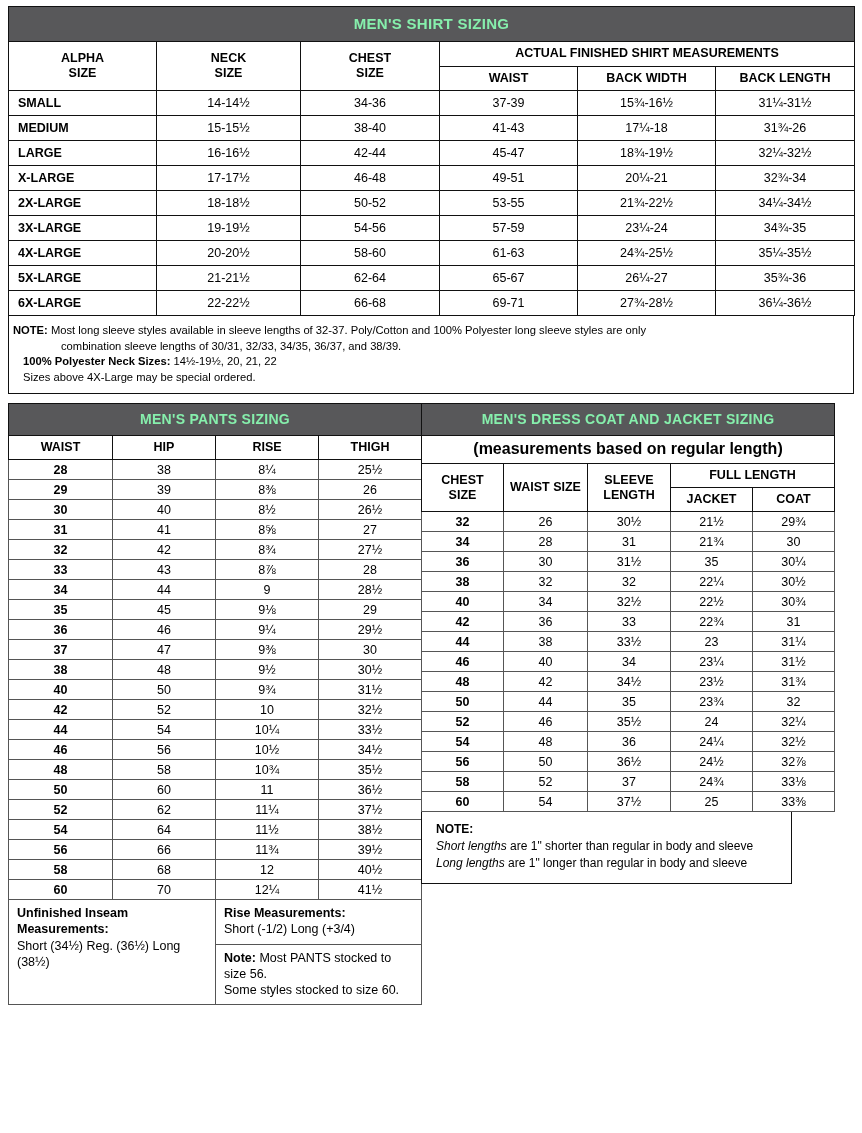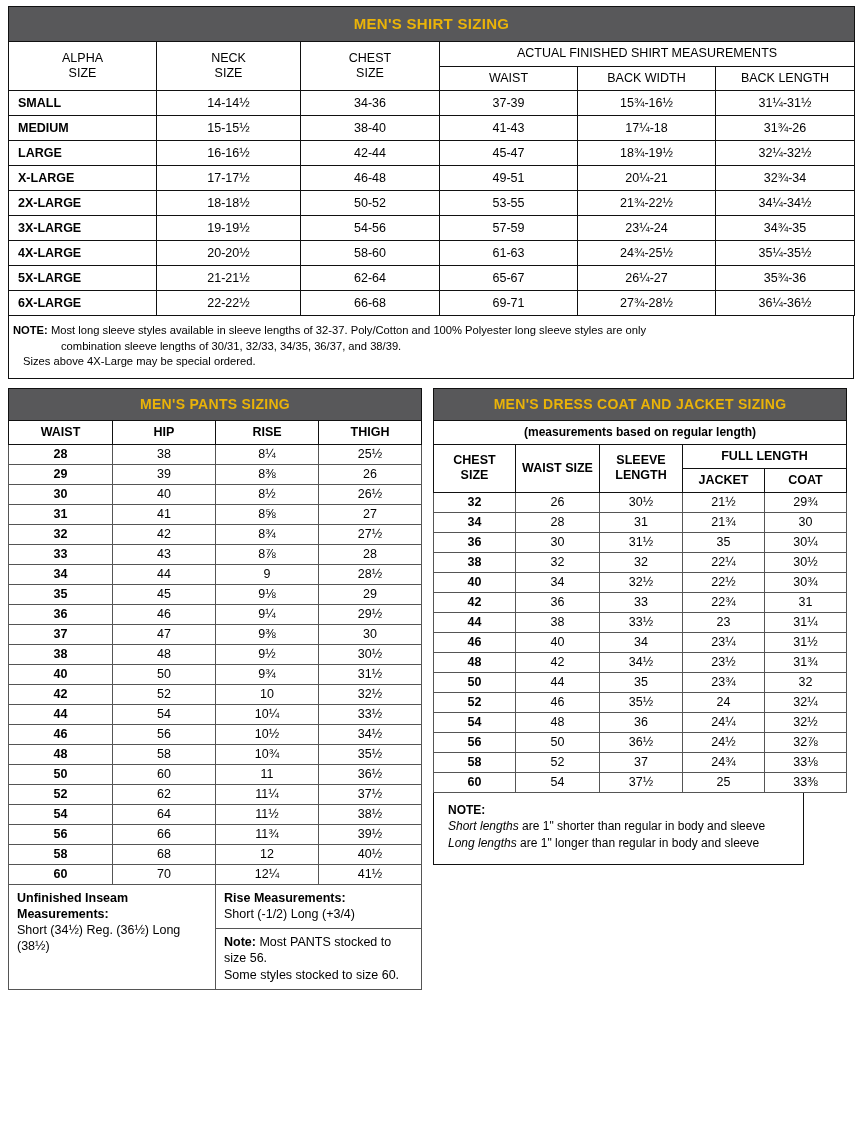--- a/index.html
+++ b/index.html
@@ -16,40 +16,40 @@
     position: relative;
     overflow: hidden;
   }
 
   .page { padding: 6px 8px 0 8px; }
 
   table { border-collapse: collapse; width: 100%; table-layout: fixed; }
 
   .banner {
     background: #58585a;
-    color: #eab308;
+    color: #86efac;
     font-weight: bold;
     text-align: center;
     letter-spacing: 0.3px;
   }
 
   
   .shirt-wrap { width: 846px; margin: 0 auto; }
   .shirt-table { border: 1.5px solid #111; }
   .shirt-table .banner td {
     font-size: 15px;
     padding: 8px 0 9px 0;
     border: none;
   }
   .shirt-table td, .shirt-table th {
     border: 1px solid #111;
     font-size: 12.5px;
   }
   .shirt-table th {
-    font-weight: normal;
+    font-weight: bold;
     text-align: center;
     padding: 4px 2px;
     line-height: 1.25;
   }
   .shirt-table td.alpha {
     font-weight: bold;
     text-align: left;
     padding: 5px 0 5px 9px;
     font-size: 12.5px;
   }
@@ -68,21 +68,21 @@
     line-height: 1.38;
   }
   .note-cell .ind { display: block; padding-left: 28px; text-indent: -38px; }
   .note-cell .ind2 { display: block; padding-left: 38px; }
   .note-cell b { font-weight: bold; }
   .note-line { display: block; }
 
   
   .bottom {
     display: flex;
-    gap: 12px;
+    gap: 0;
     width: 846px;
     margin: 9px auto 0 auto;
     align-items: flex-start;
   }
   .col-left { width: 413px; }
   .col-right { width: 371px; }
 
   .b-table { border: 1.5px solid #111; }
   .b-table .banner td {
     font-size: 14px;
@@ -102,21 +102,21 @@
   }
   .b-table td.c {
     text-align: center;
     padding: 2.5px 2px;
   }
   .b-table td.bold { font-weight: bold; }
 
   .subcap td {
     text-align: center;
     font-weight: bold;
-    font-size: 12px;
+    font-size: 16px;
     padding: 4px 0 5px 0;
     border: 1px solid #111;
   }
 
   .foot-cell {
     border: 1px solid #111;
     padding: 5px 7px 6px 8px;
     font-size: 12px;
     line-height: 1.3;
     vertical-align: top;
@@ -247,20 +247,21 @@
             <td class="val">69-71</td>
             <td class="val">27¾-28½</td>
             <td class="val">36¼-36½</td>
           </tr>
         </tbody>
     </table>
 
     <div class="note-cell">
       <span class="ind"><b>NOTE:</b> <span>Most long sleeve styles available in sleeve lengths of 32-37. Poly/Cotton and 100% Polyester long sleeve styles are only</span></span>
       <span class="ind2">combination sleeve lengths of 30/31, 32/33, 34/35, 36/37, and 38/39.</span>
+      <span class="note-line"><b>100% Polyester Neck Sizes:</b> <span>14½-19½, 20, 21, 22</span></span>
       <span class="note-line">Sizes above 4X-Large may be special ordered.</span>
     </div>
   </div>
 
   <div class="bottom">
 
     <div class="col-left">
       <table class="b-table">
         <colgroup>
           <col style="width:104px">

